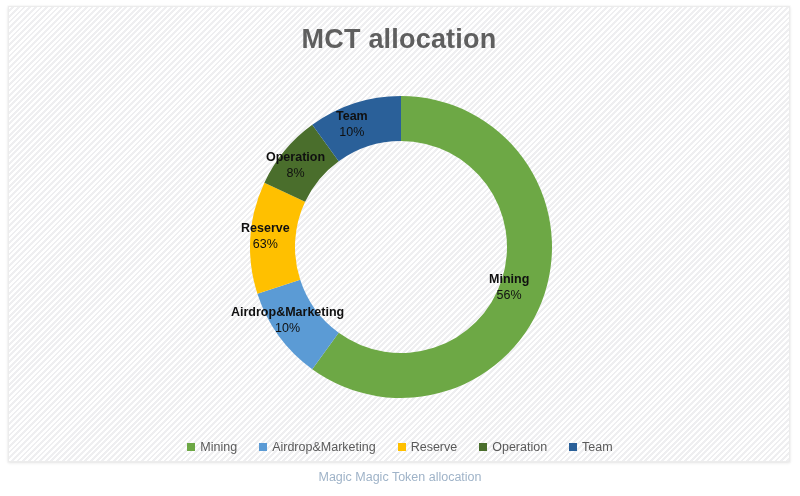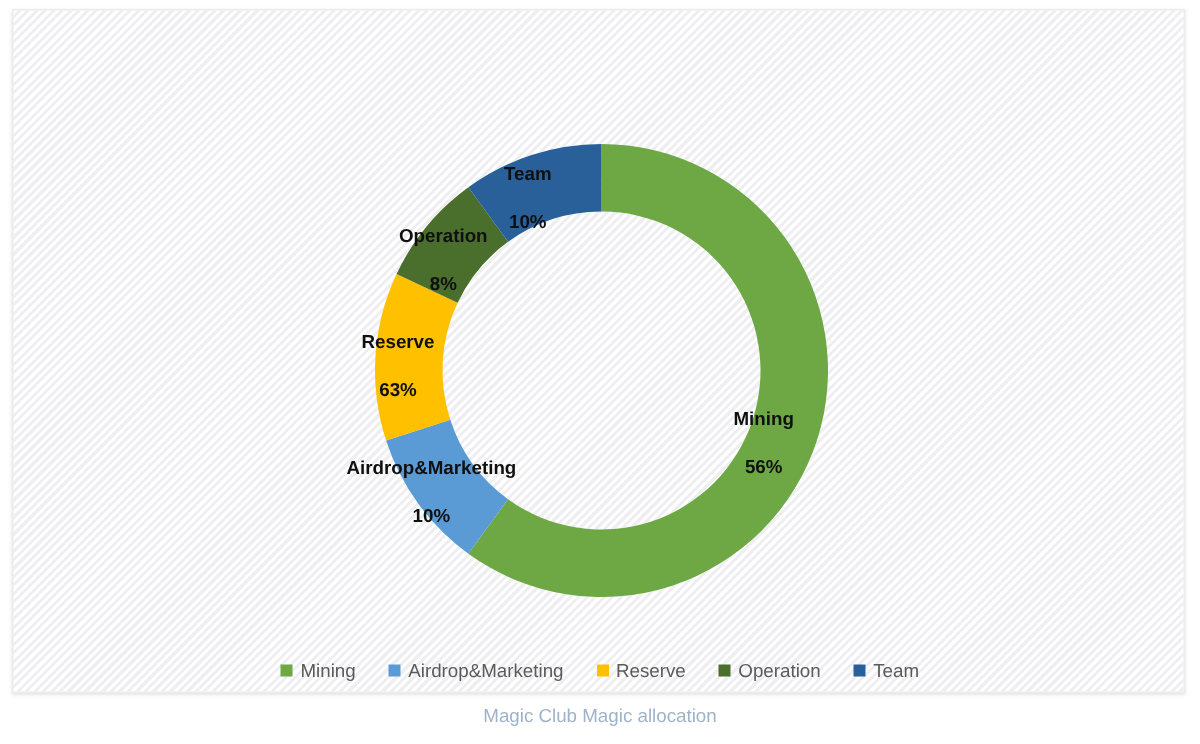--- a/index.html
+++ b/index.html
@@ -68,21 +68,21 @@
   .slice-label {
     position: absolute;
     text-align: center;
     font-size: 12.5px;
     font-weight: bold;
     color: #101010;
     line-height: 1.28;
     white-space: nowrap;
     pointer-events: none;
   }
-  .slice-label .pct { display: block; font-weight: bold; margin-top: 16px; }
+  .slice-label .pct { display: block; font-weight: normal; }
 
   
   .legend {
     position: absolute;
     left: 0;
     top: 433px;
     width: 782px;
     display: flex;
     justify-content: center;
     align-items: center;
@@ -113,20 +113,21 @@
     color: #9fb3c8;
   }
 </style>
 </head>
 <body>
 
 <div id="stage">
 
   <div class="chart-card">
 
+    <div class="chart-title">MCT allocation</div>
 
     <div class="donut-wrap">
       <svg class="donut-svg" width="782" height="420" viewBox="0 0 782 420">
         <g id="donut-slices">
             <path d="M 392 89 A 151 151 0 1 1 303.2444269038366 362.1615661506171 L 329.6947632569979 325.75580140374444 A 106 106 0 1 0 392 134 Z" fill="#6DA845"></path>
             <path d="M 303.2444269038366 362.1615661506171 A 151 151 0 0 1 248.39046603943183 286.6615661506171 L 291.1880092727137 272.75580140374444 A 106 106 0 0 0 329.6947632569979 325.75580140374444 Z" fill="#5B9BD5"></path>
             <path d="M 248.39046603943183 286.6615661506171 A 151 151 0 0 1 255.37111507763103 175.70732697367407 L 296.0883324386019 194.86739509410233 A 106 106 0 0 0 291.1880092727137 272.75580140374444 Z" fill="#FFC000"></path>
             <path d="M 255.37111507763103 175.70732697367407 A 151 151 0 0 1 303.24442690383654 117.83843384938295 L 329.6947632569978 154.2441985962556 A 106 106 0 0 0 296.0883324386019 194.86739509410233 Z" fill="#4A6E2C"></path>
             <path d="M 303.24442690383654 117.83843384938295 A 151 151 0 0 1 392 89 L 392 134 A 106 106 0 0 0 329.6947632569978 154.2441985962556 Z" fill="#2A6099"></path>
           </g>
@@ -158,15 +159,15 @@
           <span>Operation</span>
         </div>
         <div class="legend-item">
           <span class="legend-swatch" style="background: rgb(42, 96, 153);"></span>
           <span>Team</span>
         </div>
       </div>
 
   </div>
 
-  <div class="caption">Magic Club Magic allocation</div>
+  <div class="caption">Magic Magic Token allocation</div>
 
 </div>
 
 </body></html>

